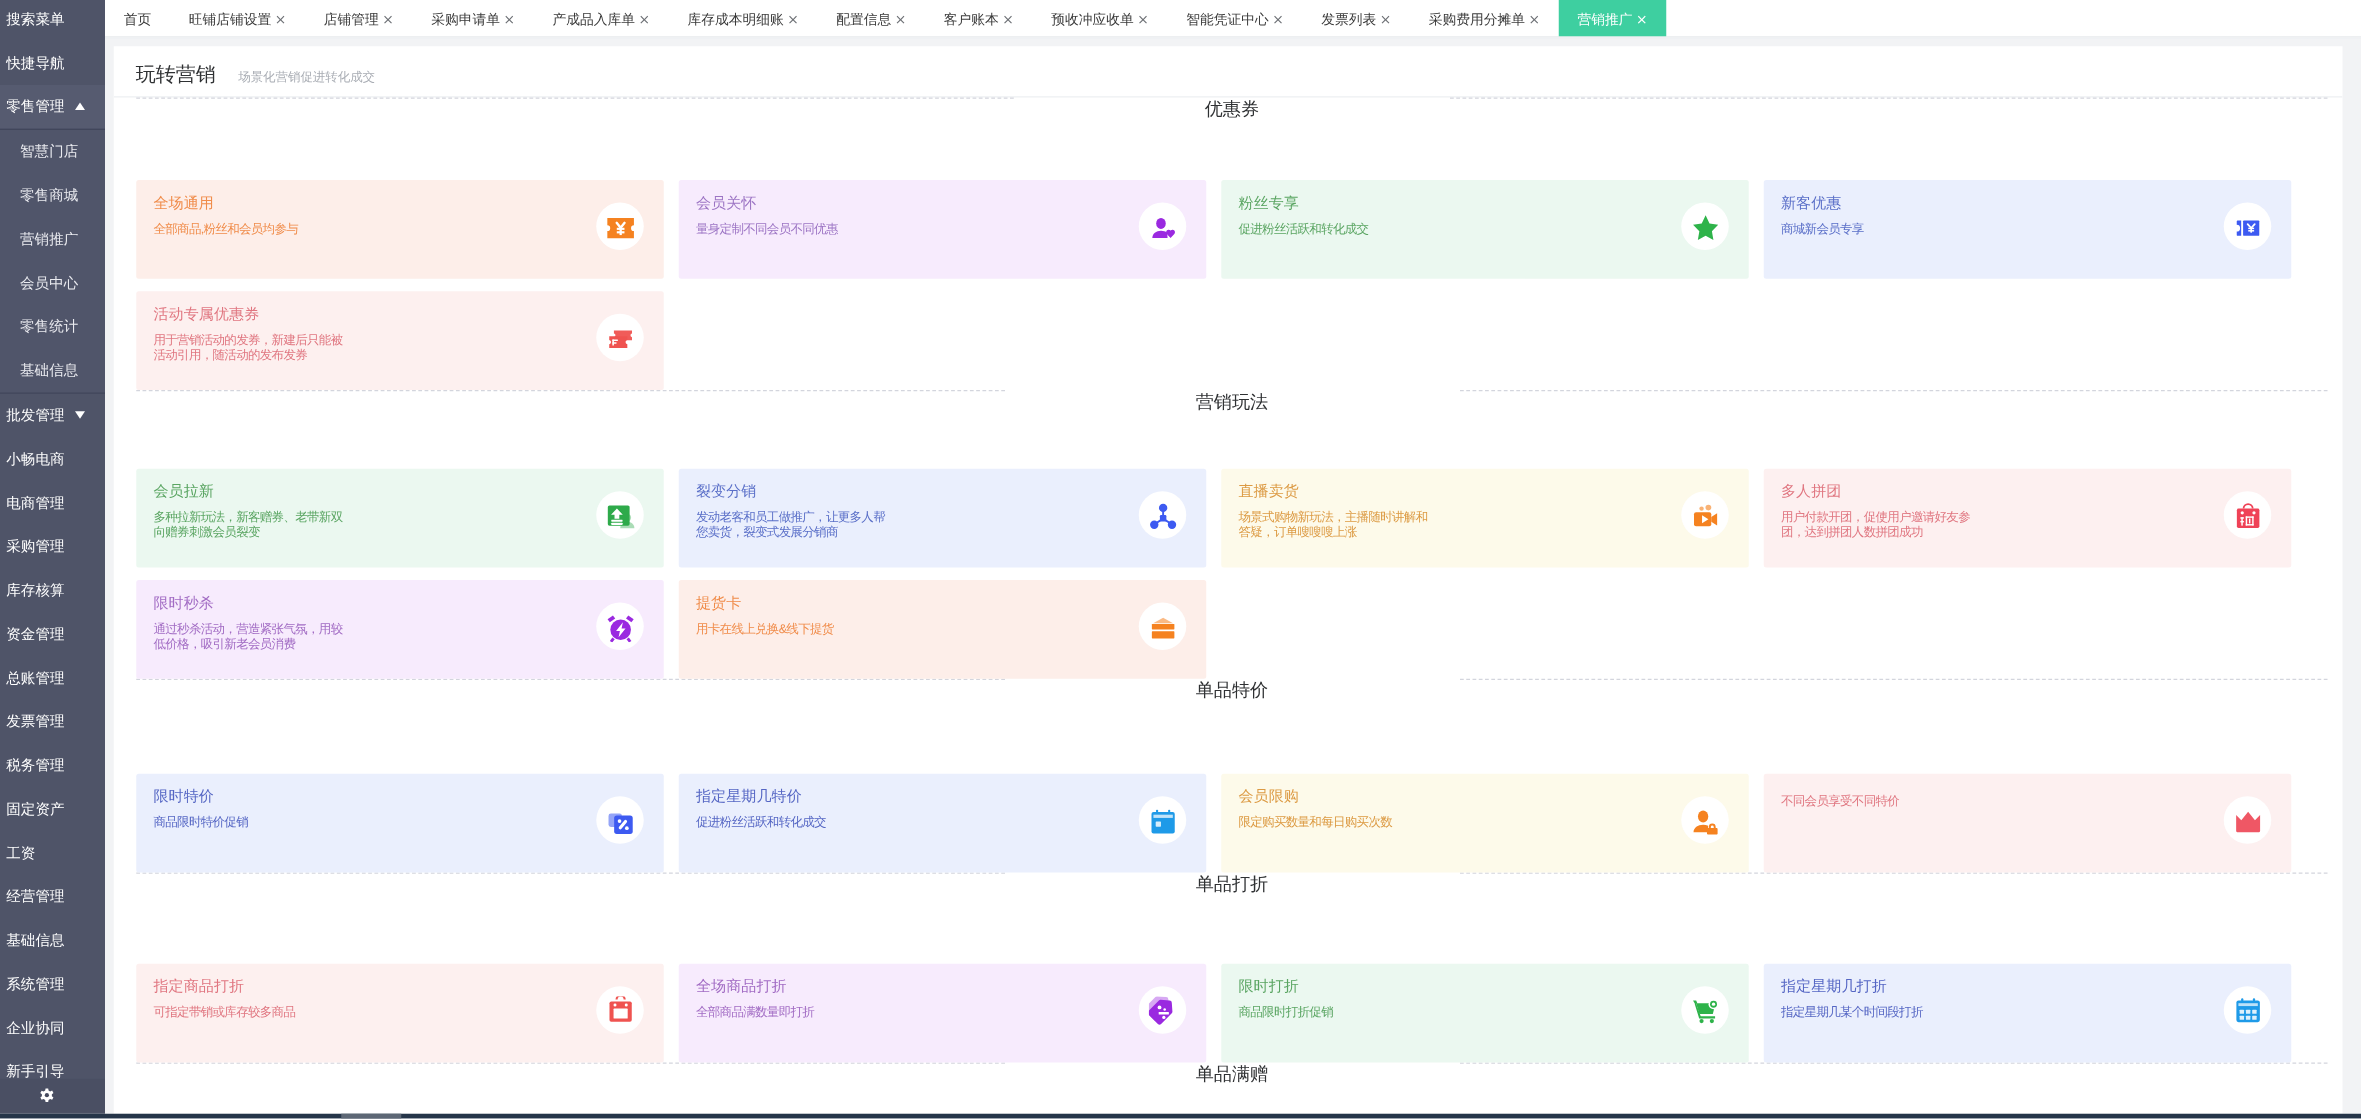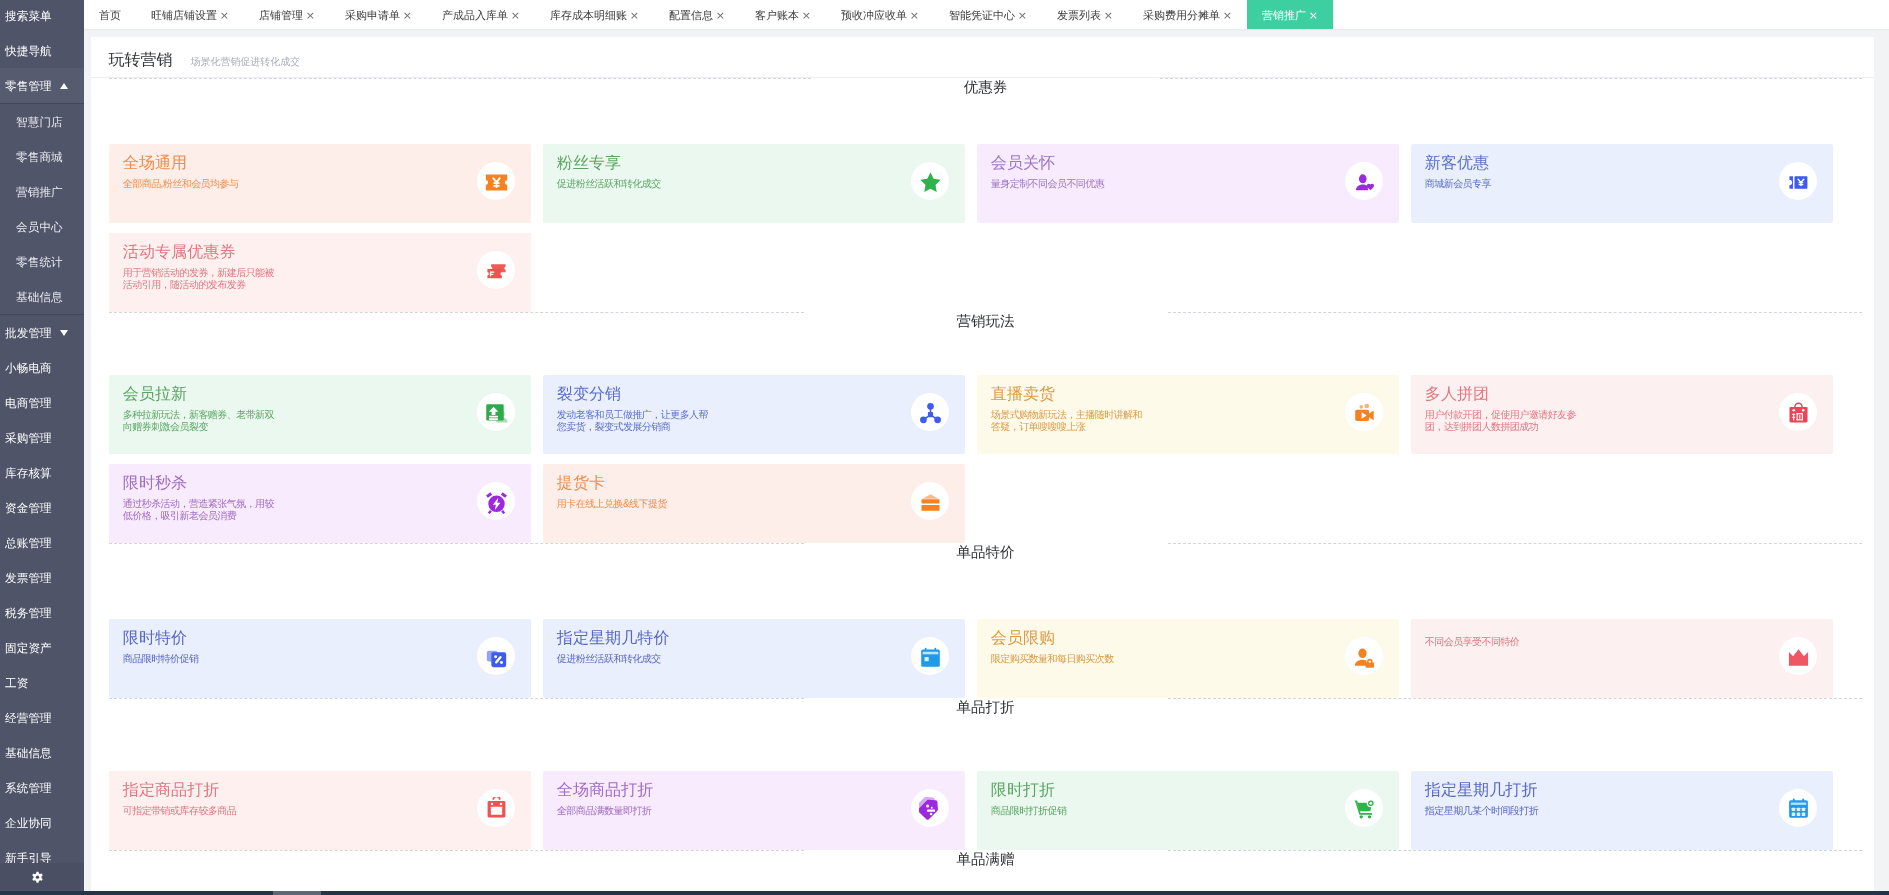--- a/index.html
+++ b/index.html
@@ -86,21 +86,21 @@
   .sec-head.h3 { height: 72.5px; }
   .sec-head.h4 { height: 80px; }
   .sec-line { flex: 1 1 0; border-top: 1px dashed #d3d5dd; }
   .sec-title { font-size: 14.5px; color: #2f3133; white-space: nowrap; padding: 0 153px; }
 
   .grid { display: flex; flex-wrap: wrap; column-gap: 12px; row-gap: 9.5px; }
   .card {
     width: 422px; height: 79.2px; border-radius: 2px;
     position: relative; padding: 10px 0 0 14.2px; cursor: pointer;
   }
-  .card-title { font-size: 16px; line-height: 17px; letter-spacing: .1px; }
+  .card-title { font-size: 12px; line-height: 17px; letter-spacing: .1px; }
   .card-desc { font-size: 10px; line-height: 12.2px; width: 157px; letter-spacing: -0.55px; margin-top: 7px; }
   .card-icon {
     position: absolute; right: 15.4px; top: 50%; margin-top: -21.5px;
     width: 38px; height: 38px; border-radius: 50%; background: #ffffff;
     display: flex; align-items: center; justify-content: center;
   }
   .card-icon svg { display:block; }
 
   
   .taskbar {
@@ -410,35 +410,35 @@
           <div class="grid">
             <div class="card" style="background:#fdeee9">
               <div class="card-title" style="color:#f08c4a">全场通用</div>
               <div class="card-desc" style="color:#f08c4a">全部商品,粉丝和会员均参与</div>
               <div class="card-icon">
                 <svg width="23" height="23" viewBox="0 0 24 24" style="margin-top:2.5px" fill="#f58220" color="#f58220">
                   <use href="#ic-coupon-ticket-icon"></use>
                 </svg>
               </div>
             </div>
+            <div class="card" style="background:#f7ebfd">
+              <div class="card-title" style="color:#9c74c4">会员关怀</div>
+              <div class="card-desc" style="color:#9c74c4">量身定制不同会员不同优惠</div>
+              <div class="card-icon">
+                <svg width="23" height="23" viewBox="0 0 24 24" style="margin-top:2.5px" fill="#9a29e0" color="#9a29e0">
+                  <use href="#ic-user-heart-icon"></use>
+                </svg>
+              </div>
+            </div>
             <div class="card" style="background:#ebf8f0">
               <div class="card-title" style="color:#5aa562">粉丝专享</div>
               <div class="card-desc" style="color:#5aa562">促进粉丝活跃和转化成交</div>
               <div class="card-icon">
                 <svg width="23" height="23" viewBox="0 0 24 24" style="margin-top:2.5px" fill="#2eb34a" color="#2eb34a">
                   <use href="#ic-star-icon"></use>
-                </svg>
-              </div>
-            </div>
-            <div class="card" style="background:#f7ebfd">
-              <div class="card-title" style="color:#9c74c4">会员关怀</div>
-              <div class="card-desc" style="color:#9c74c4">量身定制不同会员不同优惠</div>
-              <div class="card-icon">
-                <svg width="23" height="23" viewBox="0 0 24 24" style="margin-top:2.5px" fill="#9a29e0" color="#9a29e0">
-                  <use href="#ic-user-heart-icon"></use>
                 </svg>
               </div>
             </div>
             <div class="card" style="background:#eaeffd">
               <div class="card-title" style="color:#5a6fc8">新客优惠</div>
               <div class="card-desc" style="color:#5a6fc8">商城新会员专享</div>
               <div class="card-icon">
                 <svg width="23" height="23" viewBox="0 0 24 24" style="margin-top:2.5px" fill="#3d5af1" color="#3d5af1">
                   <use href="#ic-coupon-yuan-icon"></use>
                 </svg>

